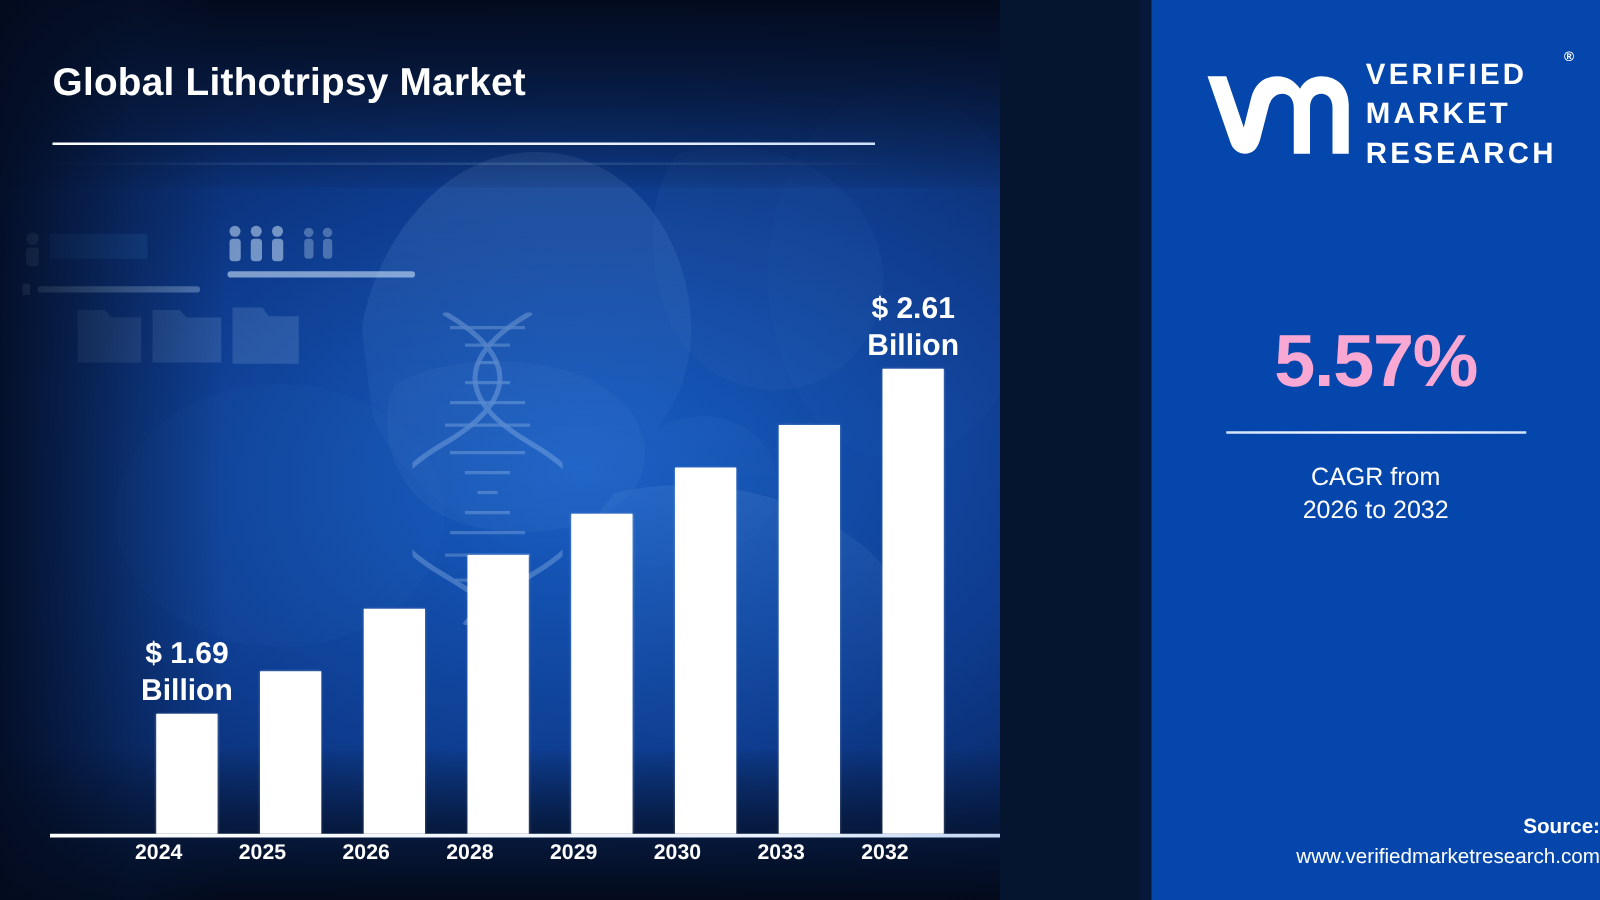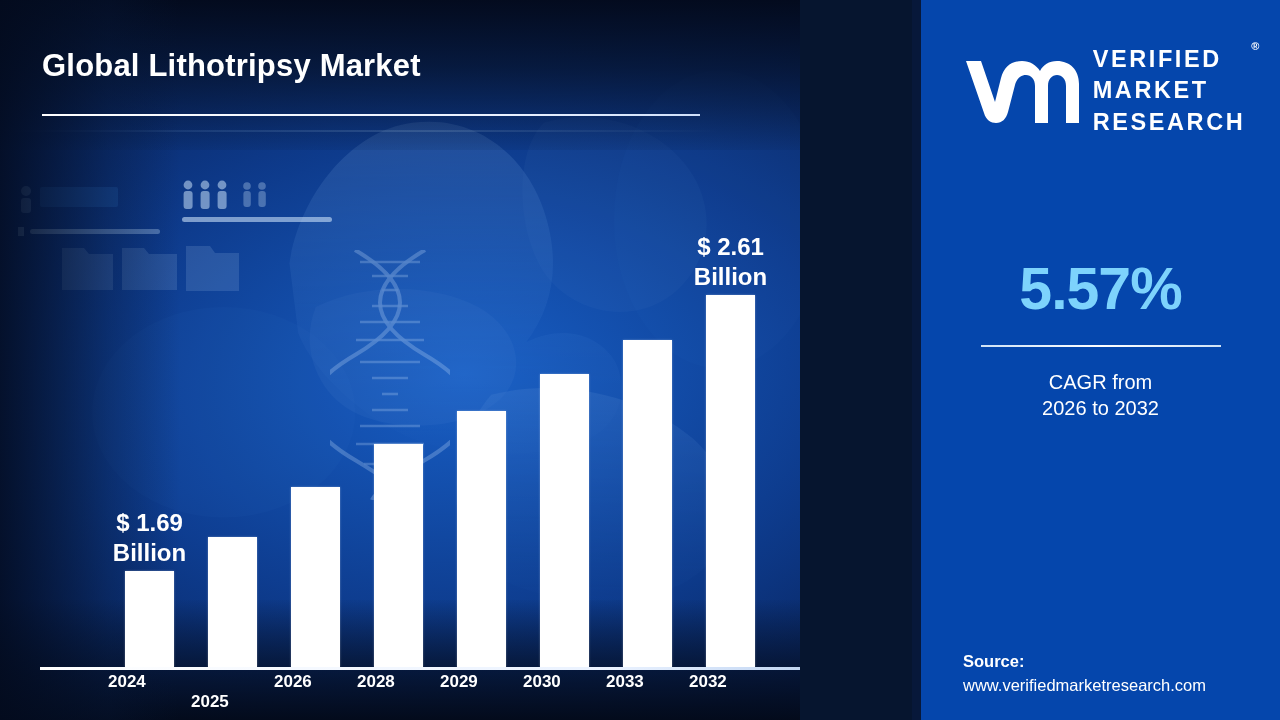--- a/index.html
+++ b/index.html
@@ -121,33 +121,33 @@
     color:#ffffff; font-size:23.5px; font-weight:bold;
     letter-spacing:2.6px; line-height:1.33;
   }
   .reg-mark {
     position:absolute; right:-14px; top:-4px;
     color:#ffffff; font-size:11px; font-weight:bold;
   }
 
   .cagr-block { margin-top:122px; width:100%; text-align:center; }
   .cagr-value {
-    color:#7dd3fc; font-size:59px; font-weight:bold; letter-spacing:-1px; line-height:1;
+    color:#f9a8d4; font-size:59px; font-weight:bold; letter-spacing:-1px; line-height:1;
   }
   .cagr-rule {
     margin:26px auto 0; width:240px; height:2px;
     background:linear-gradient(90deg,#cfe2f6 0%,#ffffff 50%,#cfe2f6 100%);
   }
   .cagr-caption {
     margin-top:22px; color:#ffffff; font-size:20px; font-weight:normal; line-height:1.33;
   }
 
   .source-block {
     position:absolute; left:0; bottom:22px; width:100%;
-    padding-left:42px; text-align:left;
+    padding-left:42px; text-align:right;
   }
   .source-label { color:#ffffff; font-size:16.5px; font-weight:bold; line-height:1.45; }
   .source-url  { color:#ffffff; font-size:16.5px; font-weight:normal; line-height:1.45; }
 </style>
 </head>
 <body>
 
 <div id="infographic">
 
   <div class="chart-panel">
@@ -294,21 +294,21 @@
           </div>
           <div class="bar" style="height:372px;"></div>
         </div>
 
       </div>
 
       <div class="axis-line"></div>
 
       <div class="xaxis">
         <div class="xtick" style="left:68px;">2024</div>
-        <div class="xtick" style="left:151px;margin-top:20px;">2025</div>
+        <div class="xtick" style="left:151px;">2025</div>
         <div class="xtick" style="left:234px;">2026</div>
         <div class="xtick" style="left:317px;">2028</div>
         <div class="xtick" style="left:400px;">2029</div>
         <div class="xtick" style="left:483px;">2030</div>
         <div class="xtick" style="left:566px;">2033</div>
         <div class="xtick" style="left:649px;">2032</div>
       </div>
     </div>
   </div>
 

